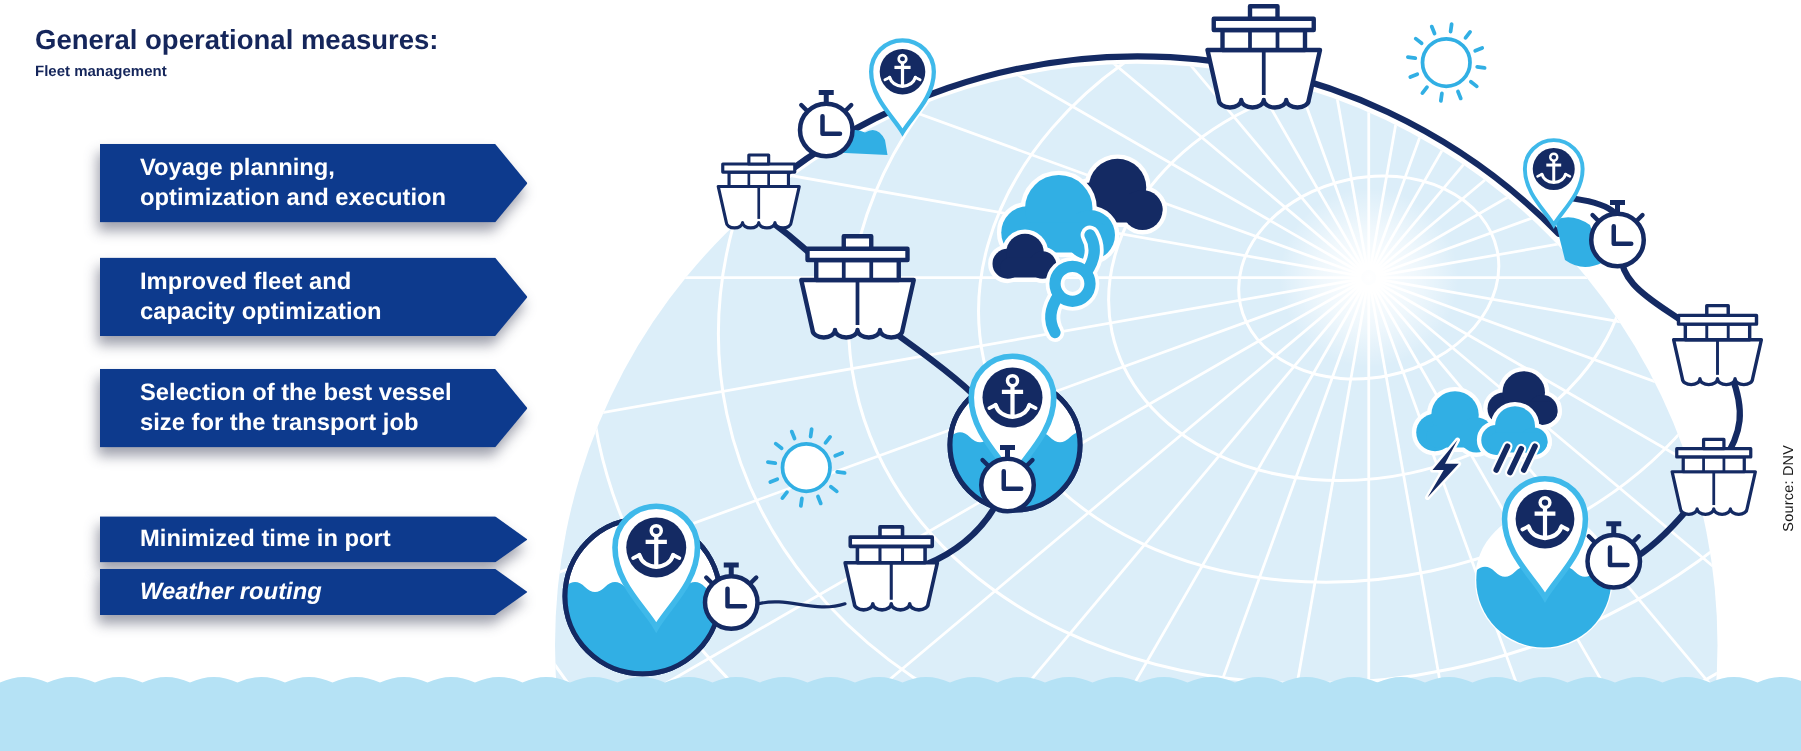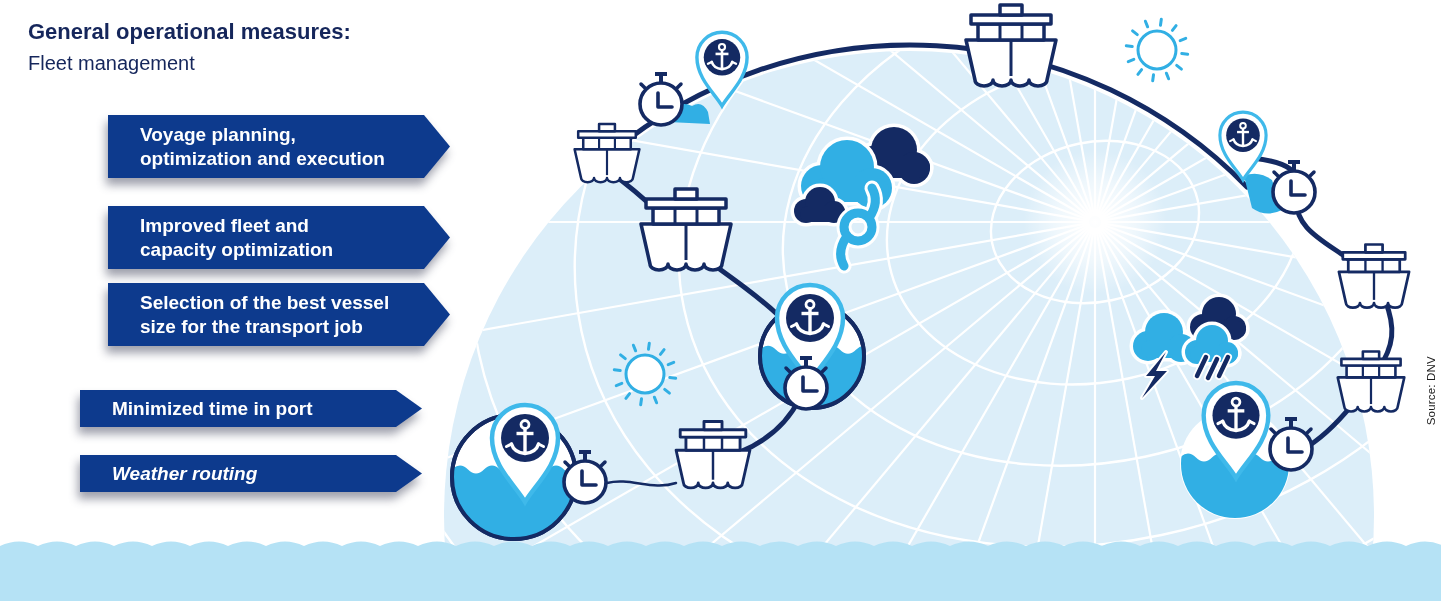--- a/index.html
+++ b/index.html
@@ -3,30 +3,30 @@
 <meta charset="utf-8">
 <style>
   html,body{margin:0;padding:0;background:#fff;}
   body{width:1441px;height:601px;position:relative;overflow:hidden;
        font-family:"Liberation Sans","DejaVu Sans",sans-serif;}
   .stage{position:absolute;inset:0;width:1441px;height:467px;}
   svg#illustration{position:absolute;left:0;top:0;width:1441px;height:601px;}
 
   .title-block{position:absolute;left:28px;top:18px;z-index:5;}
   .title-bold{font-size:22px;font-weight:700;color:var(--text-navy);line-height:1.25;}
-  .title-sub{font-size:20px;font-weight:400;color:var(--text-navy);line-height:1.3;margin-top:4px;}
+  .title-sub{font-size:12px;font-weight:700;color:var(--text-navy);line-height:1.3;margin-top:4px;}
 
   .banners{position:absolute;left:80px;top:0;z-index:5;}
   .banner-wrap{position:absolute;left:0;filter:drop-shadow(-2px 7px 5px rgba(40,45,70,.45));}
   .banner{background:var(--banner-blue);width:342px;display:flex;align-items:center;
           clip-path:polygon(0 0, calc(100% - 26px) 0, 100% 50%, calc(100% - 26px) 100%, 0 100%);}
   .banner-label{color:#fff;font-weight:700;font-size:19px;line-height:1.22;
                 padding-left:32px;white-space:pre-line;}
-  .h2{height:63px;margin-left:28px;} .h1{height:37px;}
-  .bw1{top:115px;} .bw2{top:206px;} .bw3{top:283px;} .bw4{top:390px;text-align:right;} .bw5{top:455px;font-style:italic;}
+  .h2{height:63px;} .h1{height:37px;}
+  .bw1{top:115px;} .bw2{top:206px;} .bw3{top:295px;} .bw4{top:413px;text-align:right;} .bw5{top:455px;font-style:italic;}
 
   .source{position:absolute;right:4px;bottom:42px;z-index:6;
           writing-mode:vertical-rl;transform:rotate(180deg);
           font-size:11.5px;color:#1a1a1a;letter-spacing:.2px;}
 </style>
 </head>
 <body>
 
 <div class="stage">
   <svg id="illustration" viewBox="0 0 1441 601" xmlns="http://www.w3.org/2000/svg">

